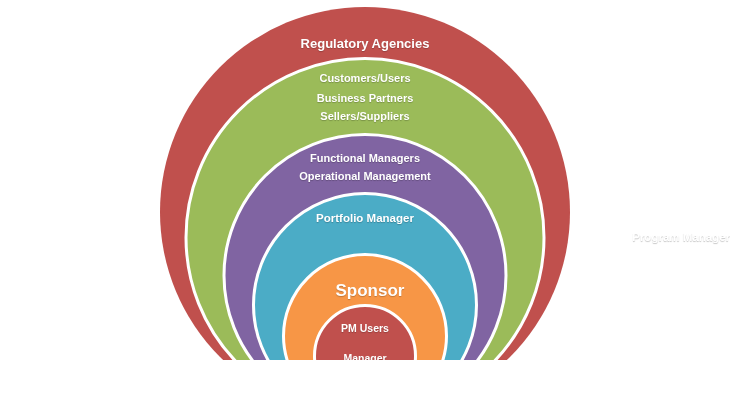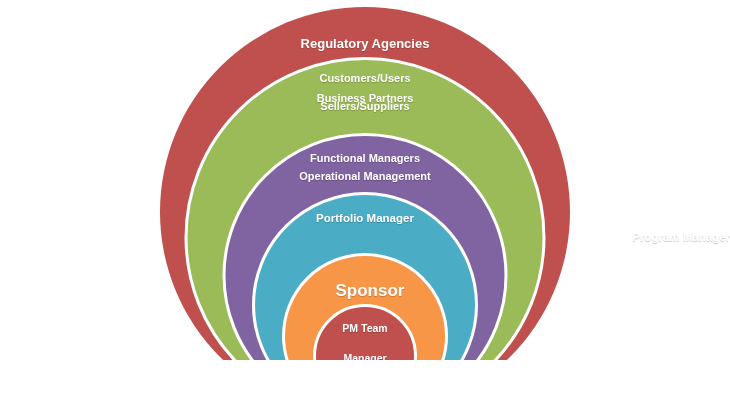--- a/index.html
+++ b/index.html
@@ -39,21 +39,21 @@
     color: #ffffff;
     font-weight: bold;
     font-size: 11px;
     line-height: 13px;
     text-shadow: 0 1px 1px rgba(0,0,0,0.22);
     white-space: nowrap;
   }
   .lbl-regulatory  { top: 36px;  font-size: 13px; line-height: 16px; }
   .lbl-customers   { top: 72px; }
   .lbl-business    { top: 92px; }
-  .lbl-sellers     { top: 100px; }
+  .lbl-sellers     { top: 110px; }
   .lbl-functional  { top: 152px; }
   .lbl-operational { top: 170px; }
   .lbl-portfolio   { top: 212px; font-size: 11.5px; }
   .lbl-program     { top: 231px; font-size: 11.5px; text-align: right; }
   .lbl-sponsor     { top: 280px; font-size: 17px; line-height: 21px; margin-left: 10px; }
   .lbl-inner {
     font-size: 10.5px;
     line-height: 11px;
   }
   .lbl-pm-team      { top: 323px; }
@@ -86,17 +86,17 @@
   <div class="lbl lbl-sellers">Sellers/Suppliers</div>
 
   <div class="lbl lbl-functional">Functional Managers</div>
   <div class="lbl lbl-operational">Operational Management</div>
 
   <div class="lbl lbl-portfolio">Portfolio Manager</div>
   <div class="lbl lbl-program">Program Manager</div>
 
   <div class="lbl lbl-sponsor">Sponsor</div>
 
-  <div class="lbl lbl-inner lbl-pm-team">PM Team</div>
+  <div class="lbl lbl-inner lbl-pm-team">PM Users</div>
   <div class="lbl lbl-inner lbl-project">Project</div>
   <div class="lbl lbl-inner lbl-manager">Manager</div>
 
 </div>
 
 </body></html>

